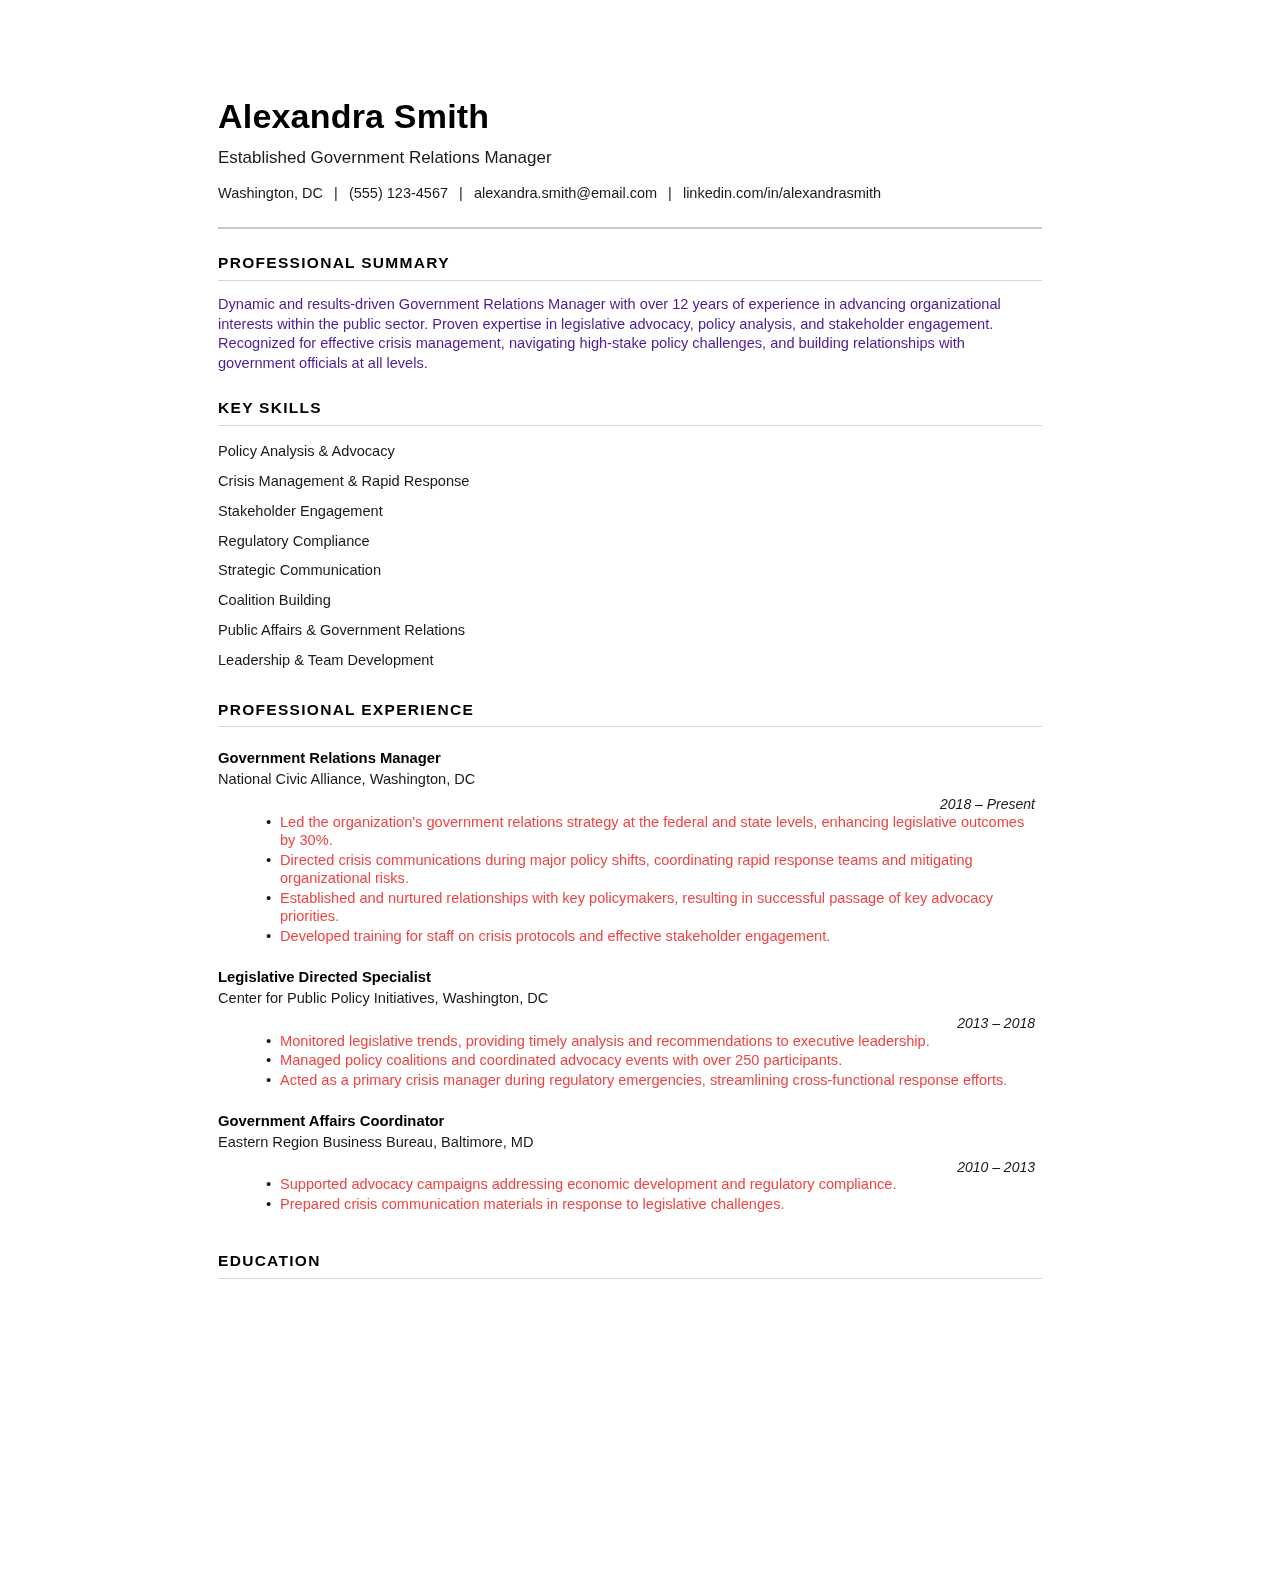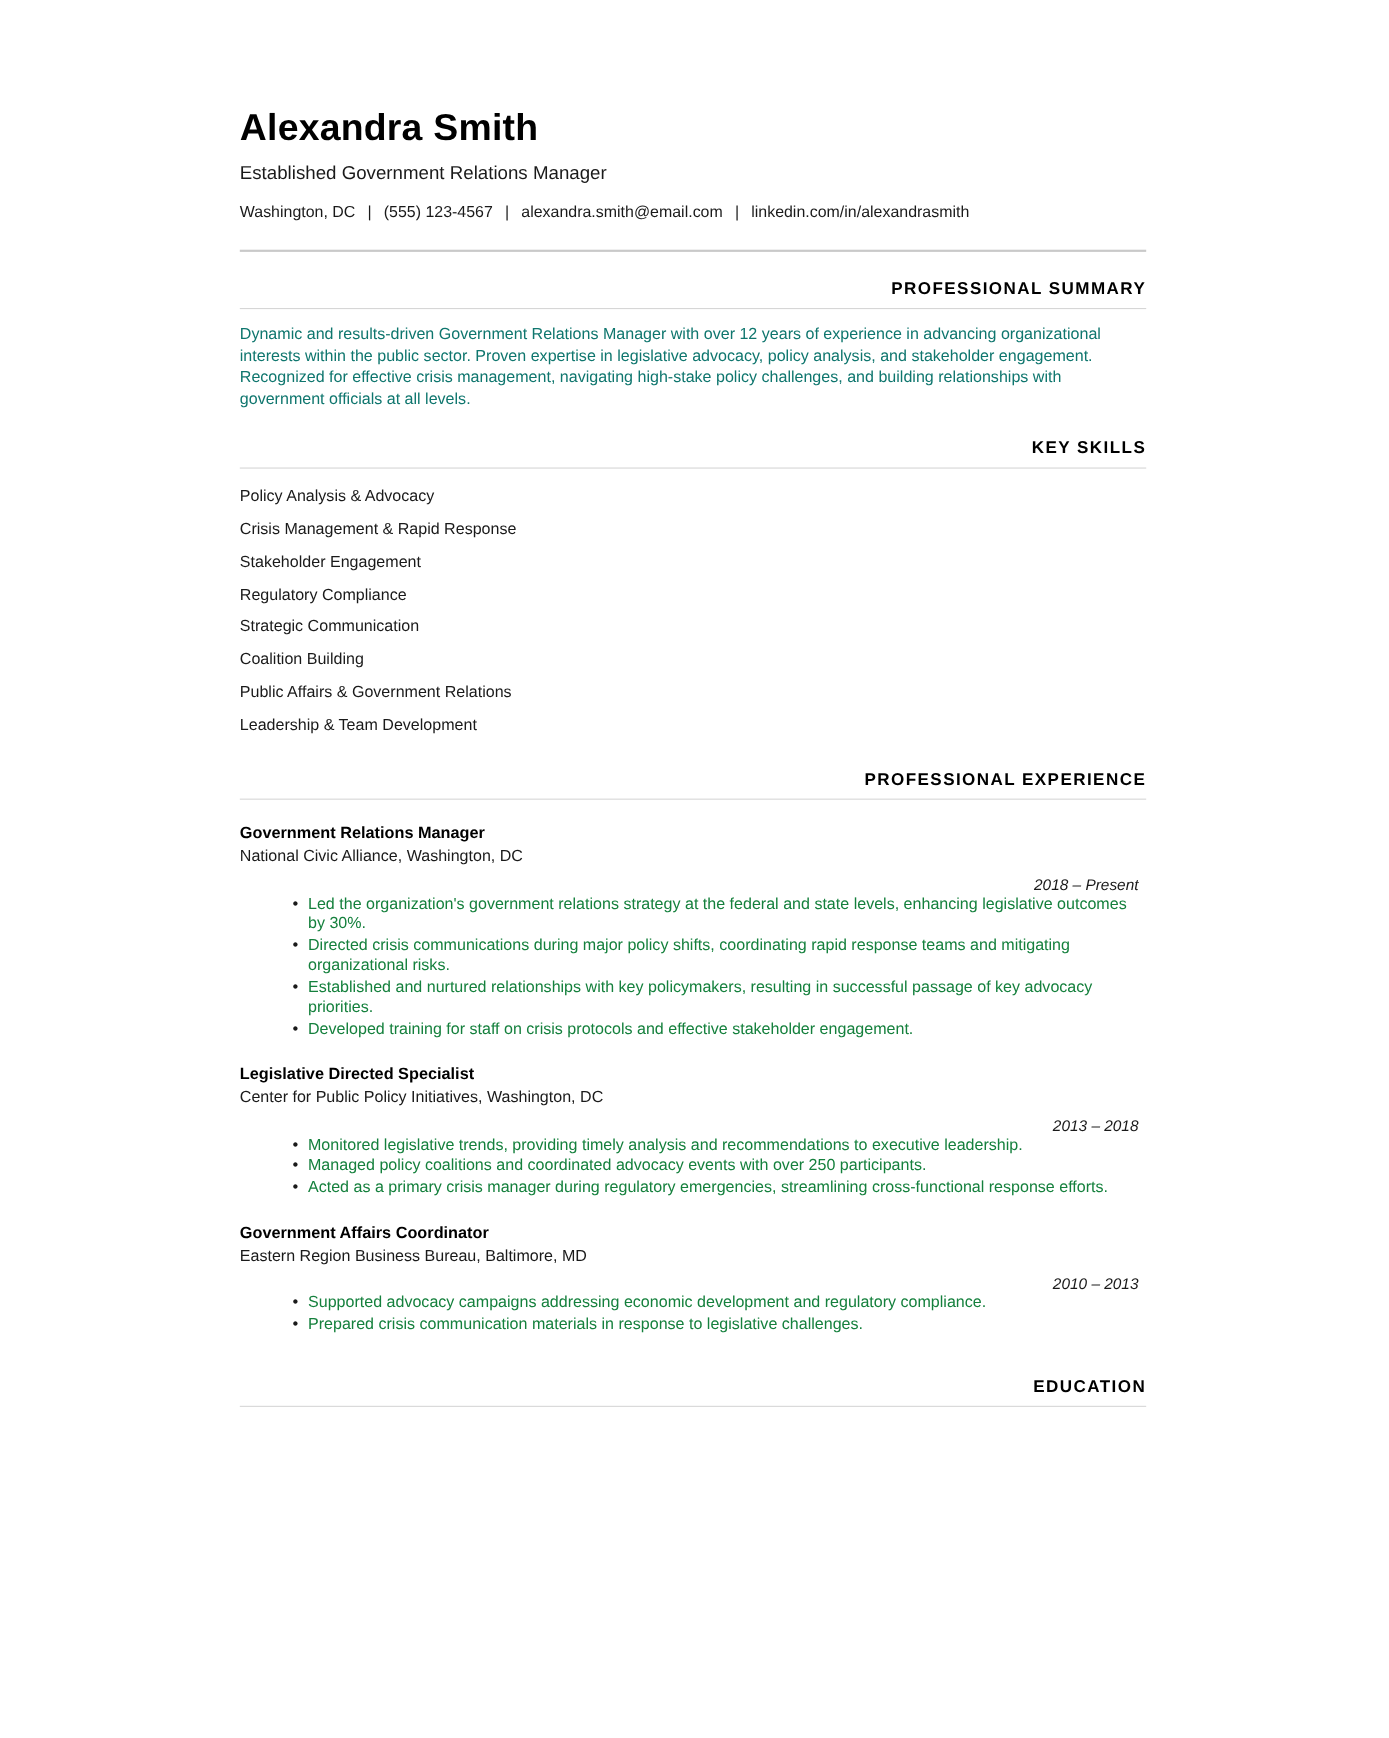--- a/index.html
+++ b/index.html
@@ -82,30 +82,29 @@
   .section {
     margin-top: 25px;
   }
   .section-title {
     font-size: 15.5px;
     font-weight: bold;
     letter-spacing: 1.3px;
     line-height: 1.2;
     margin: 0;
     color: #000;
-    text-align: right;
   }
 
   
   .summary {
     font-size: 14.6px;
     line-height: 1.36;
     margin: 0;
     padding-top: 14px;
-    color: #0f766e;
+    color: #4c1d95;
     text-align: left;
   }
 
   
   .skills {
     list-style: none;
     margin: 0;
     padding: 11px 0 0 0;
   }
   .skills li {
@@ -150,21 +149,21 @@
     list-style: none;
     margin: 0;
     padding: 0;
   }
   .bullets li {
     position: relative;
     font-size: 14.6px;
     line-height: 1.27;
     padding-left: 62px;
     padding-bottom: 1px;
-    color: #15803d;
+    color: #ef4444;
   }
   .bullets li::before {
     content: "\2022";
     position: absolute;
     left: 48px;
     top: -1px;
     font-size: 15px;
     color: #1a1a1a;
   }
 

